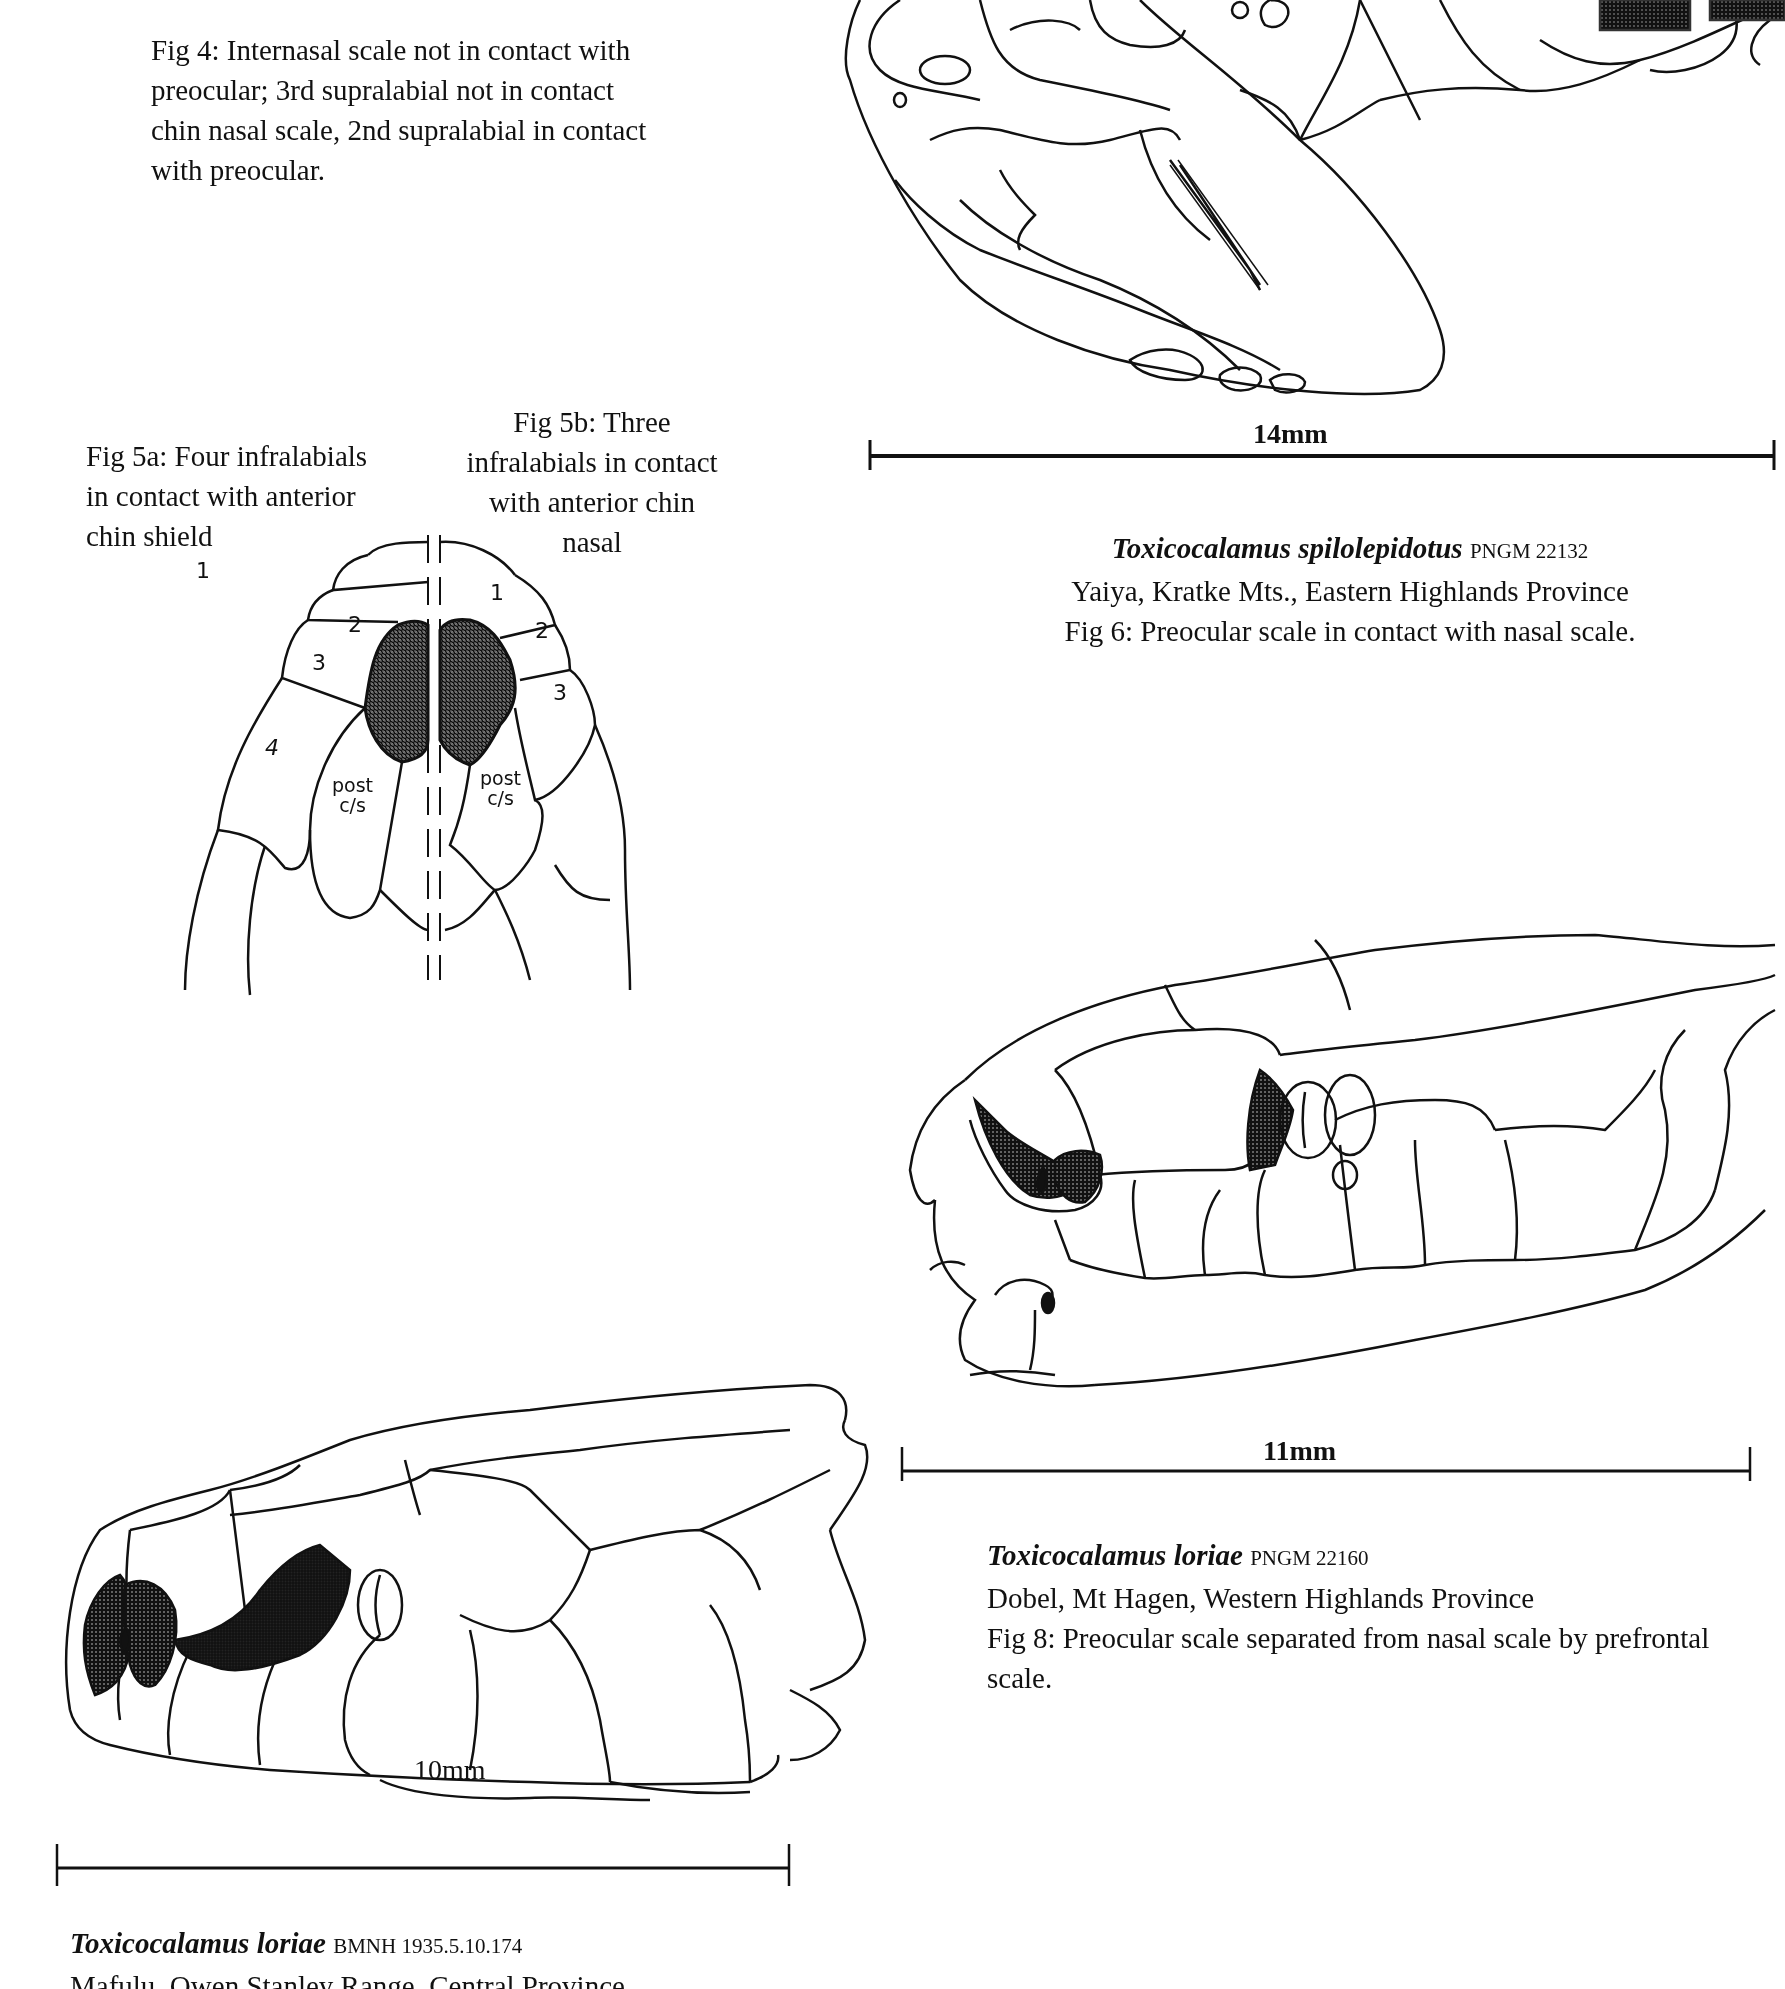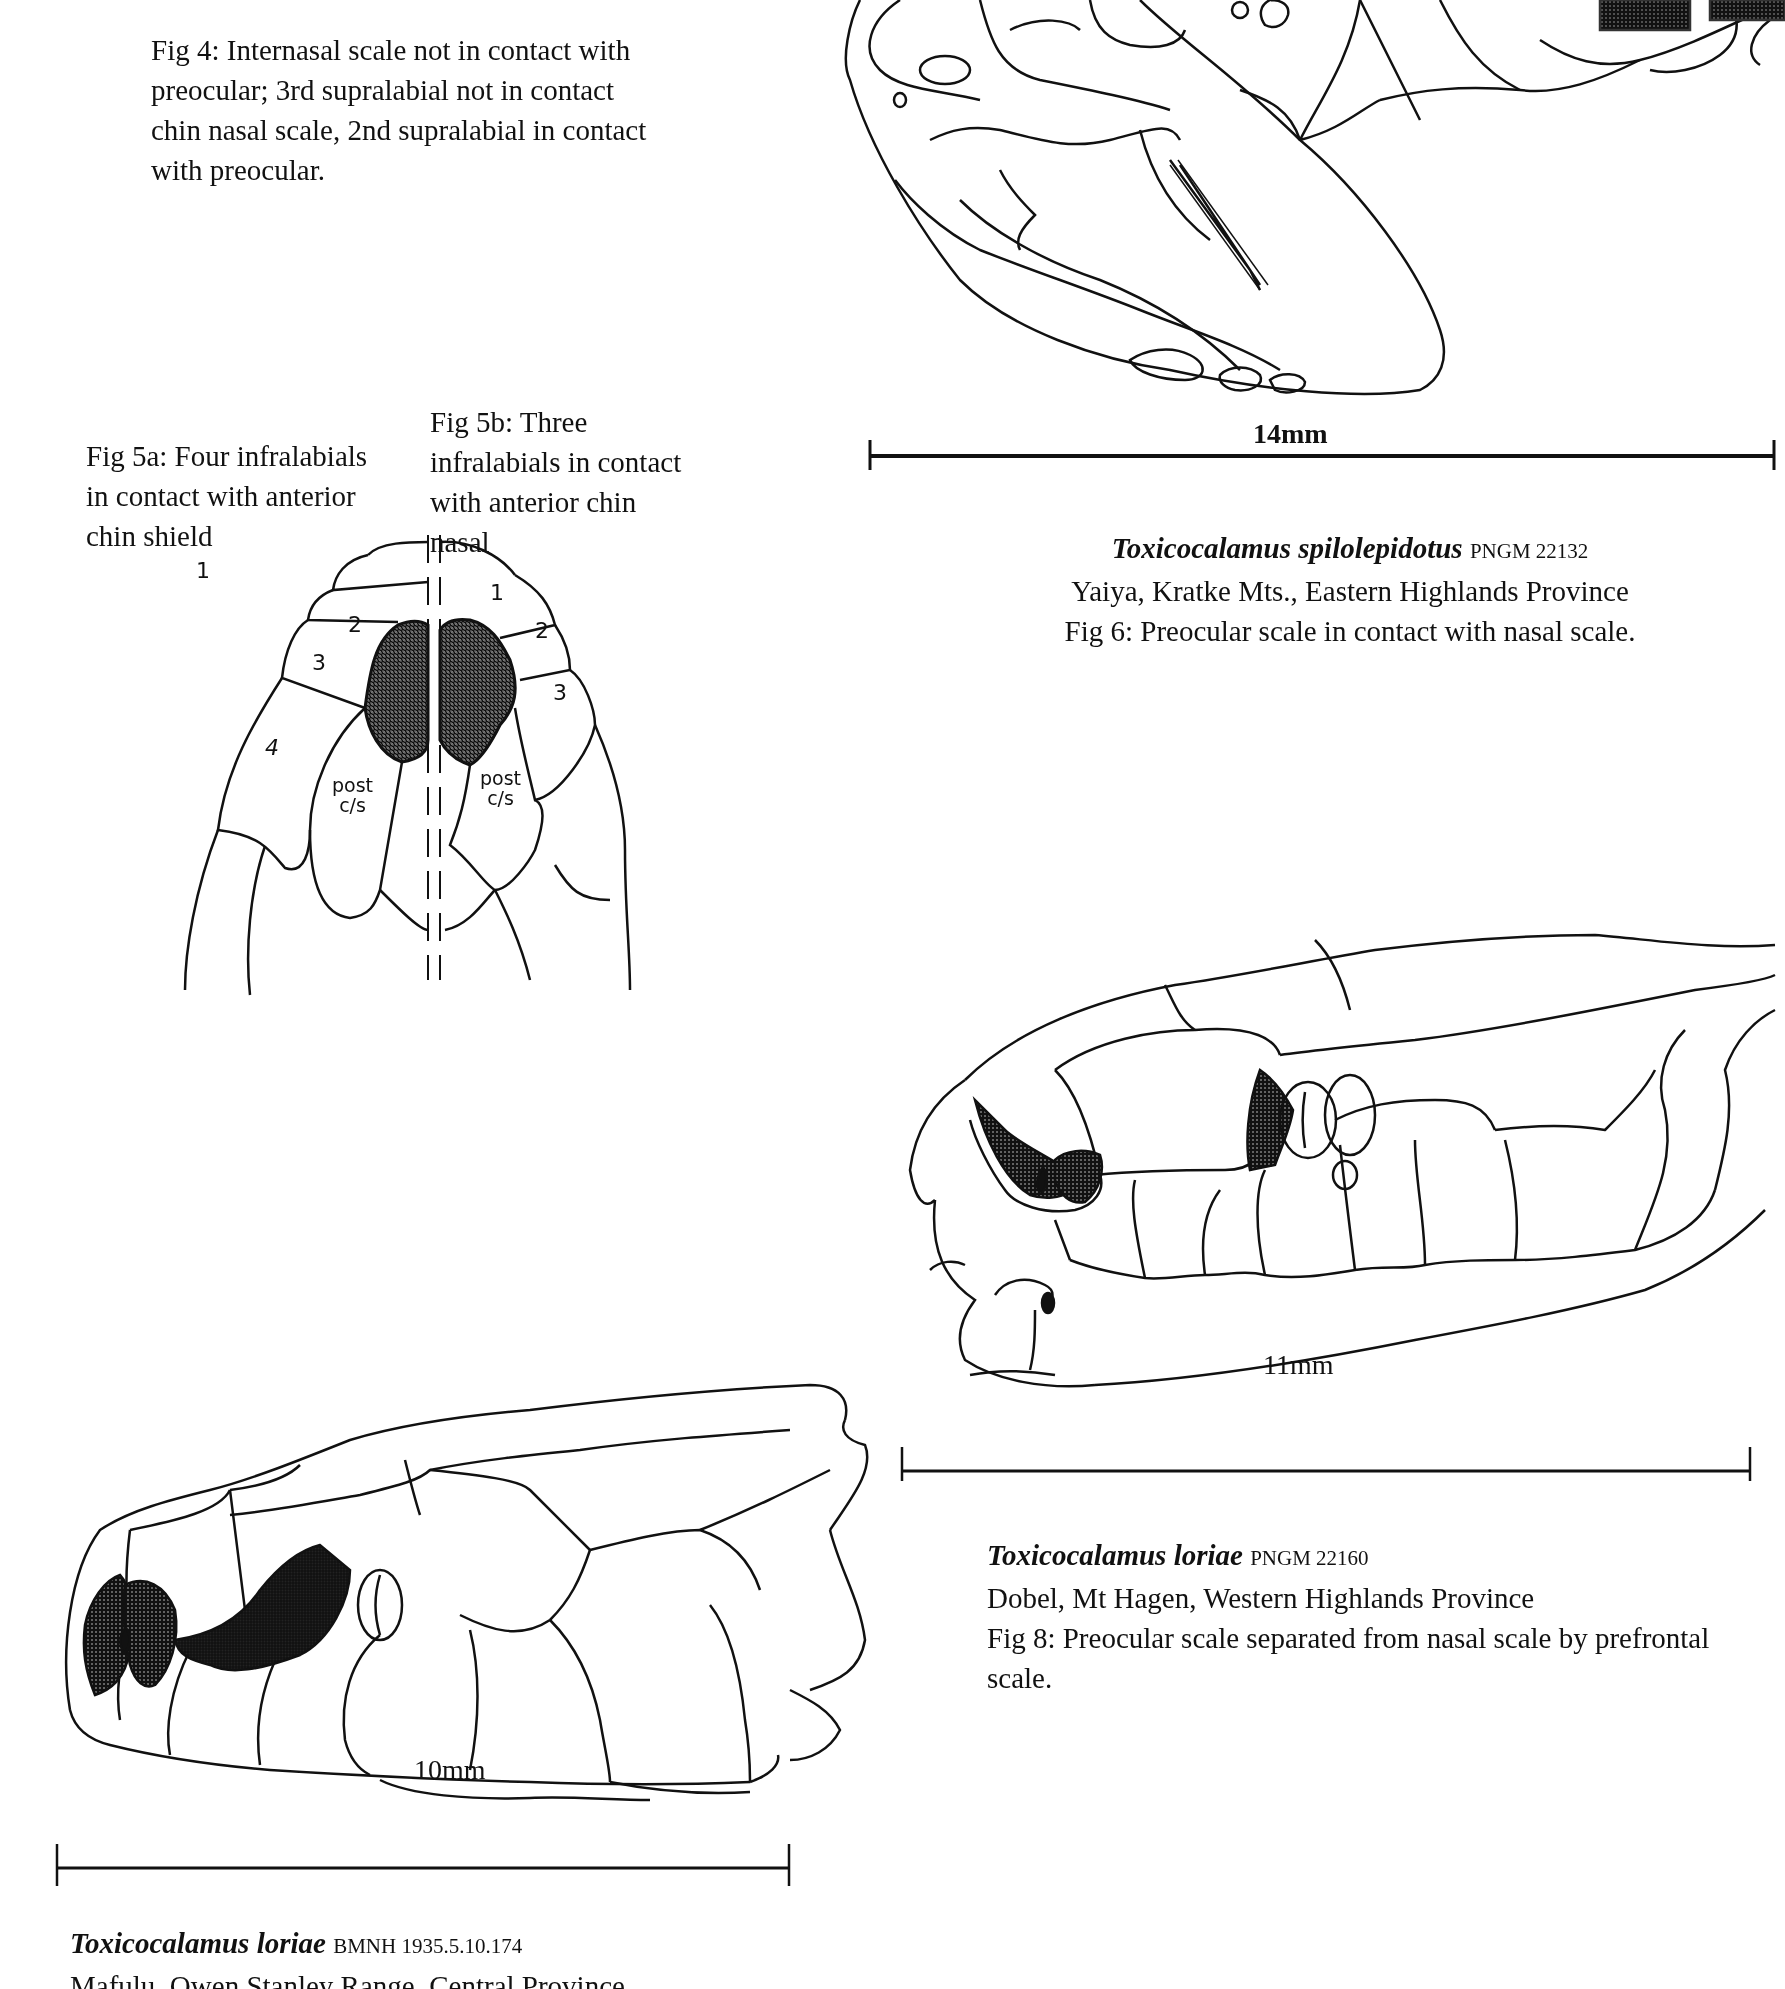--- a/index.html
+++ b/index.html
@@ -3,21 +3,21 @@
 <meta charset="utf-8">
 <style>
   html,body{margin:0;padding:0;background:#fff;}
   body{width:1785px;height:1989px;position:relative;overflow:hidden;font-family:"Liberation Serif","DejaVu Serif",serif;color:#111;}
   .txt{position:absolute;font-size:29px;line-height:40px;}
   .sp{font-weight:bold;font-style:italic;}
   .sm{font-size:21px;}
   .fig{position:absolute;}
   .fig svg{display:block;}
   .scale-label{position:absolute;font-family:"Liberation Serif",serif;font-size:28px;font-weight:bold;text-align:center;}
-  .right{text-align:left;}
+  .right{text-align:center;}
   .center{text-align:center;}
 </style>
 </head>
 <body>
 
 <div class="txt" style="left:143px;top:30px;margin-left:8px;">
   <div>Fig 4: Internasal scale not in contact with</div>
   <div>preocular; 3rd supralabial not in contact</div>
   <div>chin nasal scale, 2nd supralabial in contact</div>
   <div>with preocular.</div>
@@ -199,21 +199,21 @@
   </svg>
 </div>
 
 <div class="fig" style="left:898px;top:1445px;width:860px;height:40px;">
   <svg width="860" height="40" viewBox="0 0 860 40" stroke="#111" fill="none">
     <path d="M4 2 V36" stroke-width="2.5"></path>
     <path d="M4 26 H852" stroke-width="3"></path>
     <path d="M852 2 V36" stroke-width="2.5"></path>
   </svg>
 </div>
-<div class="scale-label" style="left:1263px;top:1349px;font-weight:normal;">11mm</div>
+<div class="scale-label" style="left:1263px;top:1435px;font-weight:bold;">11mm</div>
 
 <div class="txt" style="left:987px;top:1535px;width:830px;">
   <div>
     <span class="sp">Toxicocalamus loriae</span>
     <span class="sm">PNGM 22160</span>
   </div>
   <div>Dobel, Mt Hagen, Western Highlands Province</div>
   <div>Fig 8: Preocular scale separated from nasal scale by prefrontal</div>
   <div>scale.</div>
 </div>

